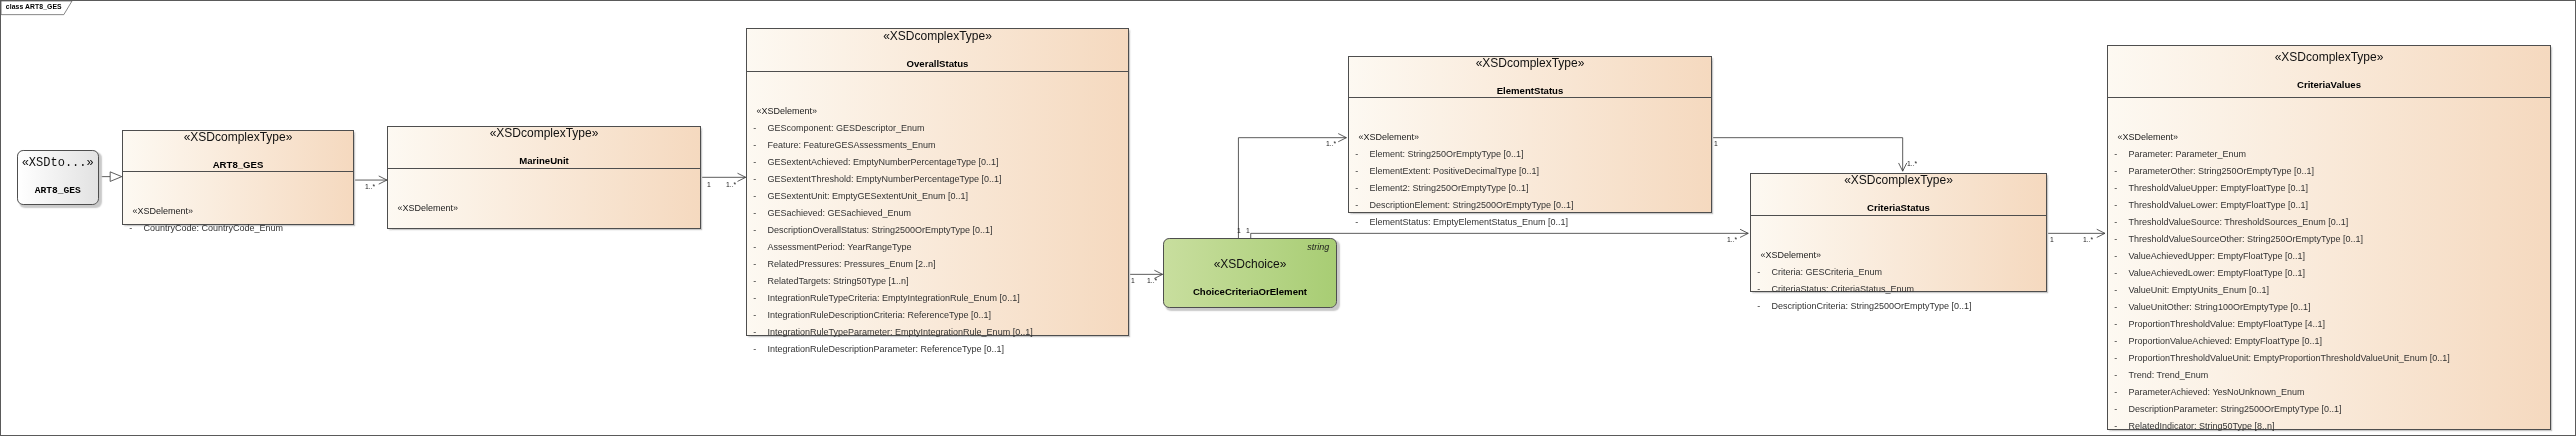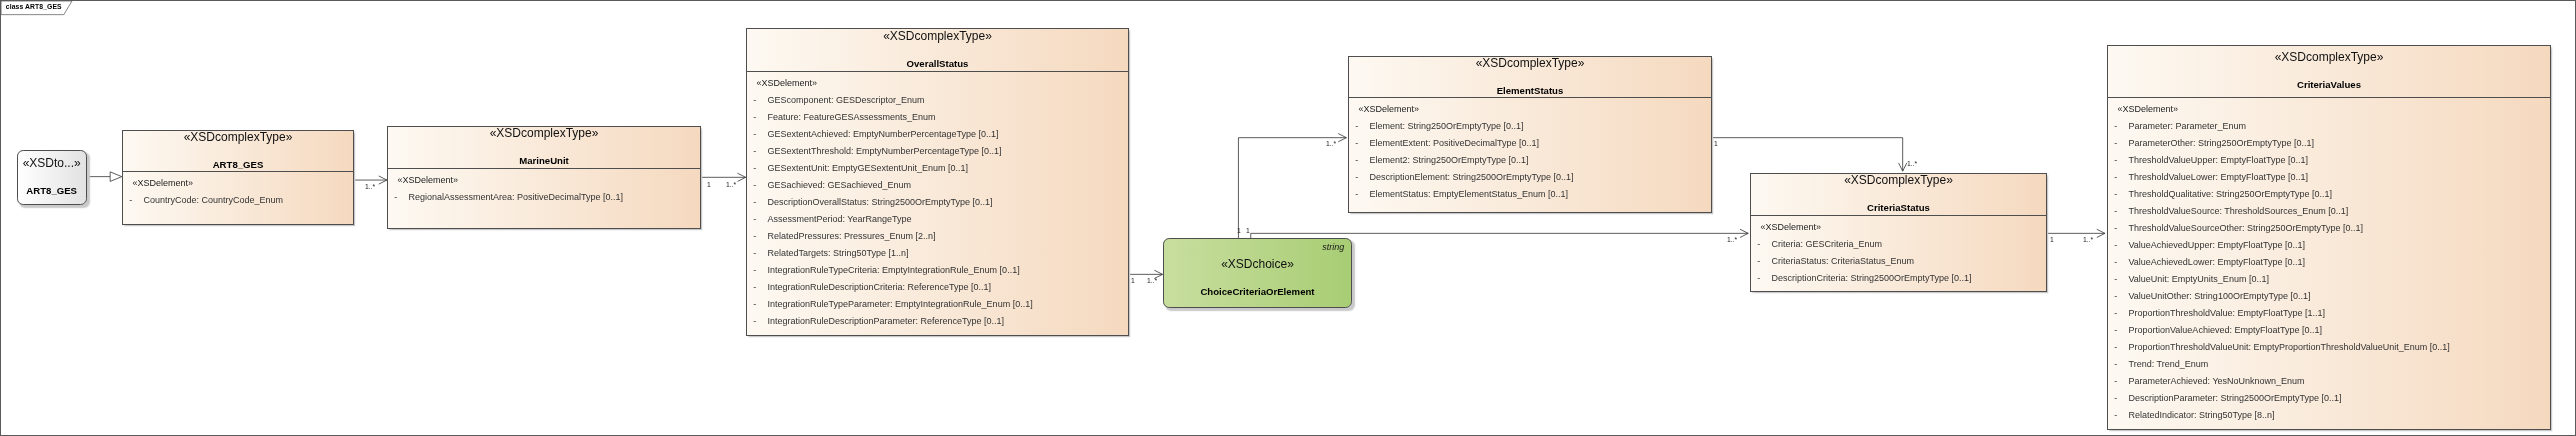--- a/index.html
+++ b/index.html
@@ -25,21 +25,21 @@
     background:linear-gradient(to right,#fdf9f2,#f5d9bf);
     box-shadow:2.1px 2.1px 1.4px #c9c9c9;
   }
   .cls .title{
     display:flex;flex-direction:column;align-items:center;justify-content:center;
     border-bottom:0.7px solid #4e4e4e;box-sizing:border-box;
   }
   .stereo{font-size:12px;color:#111;line-height:13px;white-space:nowrap;}
   .cname{font-size:9.6px;font-weight:bold;color:#000;line-height:13.7px;white-space:nowrap;margin-top:14px;}
   .body{padding-top:3.4px;}
-  .attr-header{font-size:9px;color:#222;line-height:17px;padding-left:9.6px;white-space:nowrap;}
+  .attr-header{font-size:9px;color:#222;line-height:17px;padding-left:9.6px;white-space:nowrap;margin-top:28px;}
   .attr{
     font-size:9px;color:#333;line-height:17px;
     position:relative;padding-left:20.5px;white-space:nowrap;
   }
   .attr::before{content:"-";position:absolute;left:6.2px;top:0;color:#333;}
   
   .rounded{
     position:absolute;box-sizing:border-box;
     border:0.7px solid #4e4e4e;border-radius:6.2px;
     box-shadow:2.1px 2.1px 1.4px #c9c9c9;
@@ -110,21 +110,21 @@
   <div class="mult" style="left:1146px;top:276px;">1..*</div>
   <div class="mult" style="left:1236px;top:226px;">1</div>
   <div class="mult" style="left:1325px;top:139px;">1..*</div>
   <div class="mult" style="left:1245px;top:226px;">1</div>
   <div class="mult" style="left:1726px;top:235px;">1..*</div>
   <div class="mult" style="left:1713px;top:139px;">1</div>
   <div class="mult" style="left:1906px;top:159px;">1..*</div>
   <div class="mult" style="left:2049px;top:235px;">1</div>
   <div class="mult" style="left:2082px;top:235px;">1..*</div>
 
-  <div class="rounded elem-box" style="left:15.7px;top:149px;width:70px;height:55px;">
+  <div class="rounded elem-box" style="left:15.7px;top:149px;width:82px;height:55px;font-family:Liberation Mono, monospace;">
     <div class="stereo">«XSDto...»</div>
     <div class="cname">ART8_GES</div>
   </div>
 
   <div class="cls" style="left:121px;top:129px;width:232px;height:95px;">
     <div class="title" style="height:41px;">
       <div class="stereo">«XSDcomplexType»</div>
       <div class="cname">ART8_GES</div>
     </div>
     <div class="body">
@@ -133,21 +133,20 @@
     </div>
   </div>
 
   <div class="cls" style="left:386px;top:125px;width:314px;height:103px;">
     <div class="title" style="height:42px;">
       <div class="stereo">«XSDcomplexType»</div>
       <div class="cname">MarineUnit</div>
     </div>
     <div class="body">
       <div class="attr-header">«XSDelement»</div>
-      <div class="attr">RegionalAssessmentArea: PositiveDecimalType [0..1]</div>
     </div>
   </div>
 
   <div class="cls" style="left:745px;top:27px;width:383px;height:308px;">
     <div class="title" style="height:43px;">
       <div class="stereo">«XSDcomplexType»</div>
       <div class="cname">OverallStatus</div>
     </div>
     <div class="body">
       <div class="attr-header">«XSDelement»</div>
@@ -161,21 +160,21 @@
       <div class="attr">AssessmentPeriod: YearRangeType</div>
       <div class="attr">RelatedPressures: Pressures_Enum [2..n]</div>
       <div class="attr">RelatedTargets: String50Type [1..n]</div>
       <div class="attr">IntegrationRuleTypeCriteria: EmptyIntegrationRule_Enum [0..1]</div>
       <div class="attr">IntegrationRuleDescriptionCriteria: ReferenceType [0..1]</div>
       <div class="attr">IntegrationRuleTypeParameter: EmptyIntegrationRule_Enum [0..1]</div>
       <div class="attr">IntegrationRuleDescriptionParameter: ReferenceType [0..1]</div>
     </div>
   </div>
 
-  <div class="rounded choice-box" style="left:1162px;top:237px;width:189px;height:70px;">
+  <div class="rounded choice-box" style="left:1162px;top:237px;width:174px;height:70px;">
     <div class="choice-tag">string</div>
     <div class="stereo" style="margin-top:11px;">«XSDchoice»</div>
     <div class="cname">ChoiceCriteriaOrElement</div>
   </div>
 
   <div class="cls" style="left:1347px;top:55px;width:364px;height:157px;">
     <div class="title" style="height:41px;">
       <div class="stereo">«XSDcomplexType»</div>
       <div class="cname">ElementStatus</div>
     </div>
@@ -206,28 +205,27 @@
     <div class="title" style="height:52px;">
       <div class="stereo">«XSDcomplexType»</div>
       <div class="cname">CriteriaValues</div>
     </div>
     <div class="body">
       <div class="attr-header">«XSDelement»</div>
       <div class="attr">Parameter: Parameter_Enum</div>
       <div class="attr">ParameterOther: String250OrEmptyType [0..1]</div>
       <div class="attr">ThresholdValueUpper: EmptyFloatType [0..1]</div>
       <div class="attr">ThresholdValueLower: EmptyFloatType [0..1]</div>
-      <div class="attr">ThresholdQualitative: String250OrEmptyType [0..1]</div>
       <div class="attr">ThresholdValueSource: ThresholdSources_Enum [0..1]</div>
       <div class="attr">ThresholdValueSourceOther: String250OrEmptyType [0..1]</div>
       <div class="attr">ValueAchievedUpper: EmptyFloatType [0..1]</div>
       <div class="attr">ValueAchievedLower: EmptyFloatType [0..1]</div>
       <div class="attr">ValueUnit: EmptyUnits_Enum [0..1]</div>
       <div class="attr">ValueUnitOther: String100OrEmptyType [0..1]</div>
-      <div class="attr">ProportionThresholdValue: EmptyFloatType [1..1]</div>
+      <div class="attr">ProportionThresholdValue: EmptyFloatType [4..1]</div>
       <div class="attr">ProportionValueAchieved: EmptyFloatType [0..1]</div>
       <div class="attr">ProportionThresholdValueUnit: EmptyProportionThresholdValueUnit_Enum [0..1]</div>
       <div class="attr">Trend: Trend_Enum</div>
       <div class="attr">ParameterAchieved: YesNoUnknown_Enum</div>
       <div class="attr">DescriptionParameter: String2500OrEmptyType [0..1]</div>
       <div class="attr">RelatedIndicator: String50Type [8..n]</div>
     </div>
   </div>
 
 </div>

